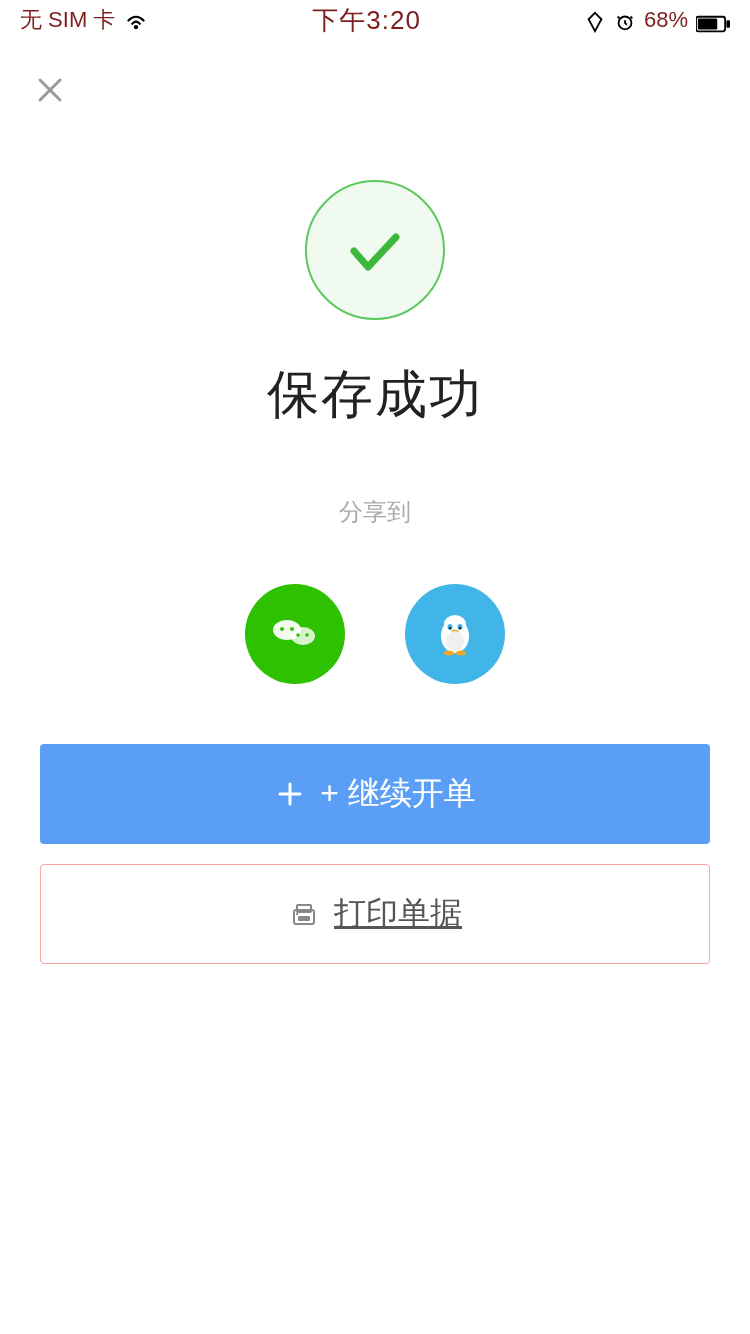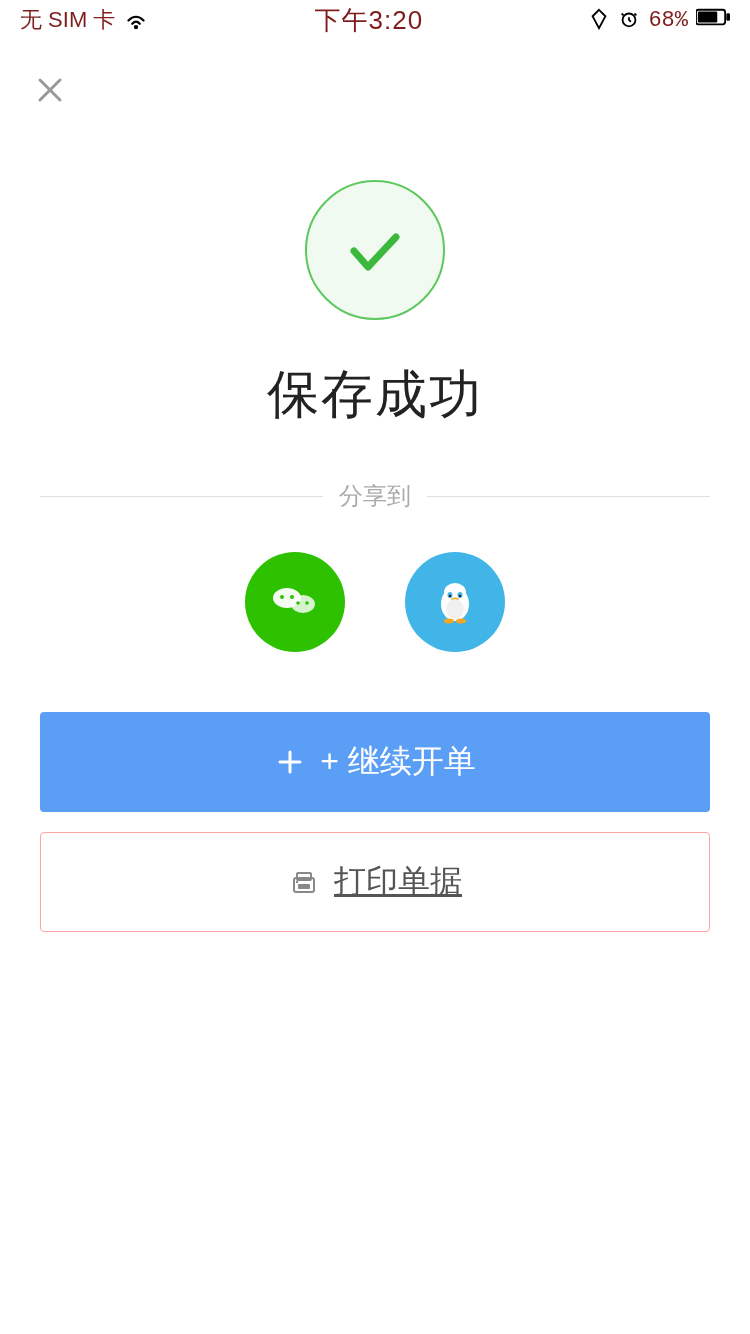--- a/index.html
+++ b/index.html
@@ -31,24 +31,23 @@
       gap: 8px;
       font-size: 22px;
     }
     .status-center {
       font-size: 26px;
       font-weight: 500;
       letter-spacing: 1px;
     }
     .status-right {
       display: flex;
-      align-items: flex-start;
+      align-items: flex-end;
       gap: 8px;
       font-size: 22px;
-      font-family: Liberation Mono, monospace;
     }
 
     
     .close-btn {
       width: 60px;
       height: 60px;
       display: flex;
       align-items: center;
       justify-content: center;
       margin: 20px 20px 0 20px;
@@ -96,20 +95,21 @@
       font-family: Liberation Mono, monospace;
     }
 
     
     .share-divider {
       width: 100%;
       display: flex;
       align-items: center;
       gap: 16px;
       margin-bottom: 40px;
+      flex-direction: column;
     }
     .share-divider .line {
       flex: 1;
       height: 1px;
       background: #e0e0e0;
     }
     .share-divider .label {
       font-size: 24px;
       color: #aaaaaa;
       white-space: nowrap;

